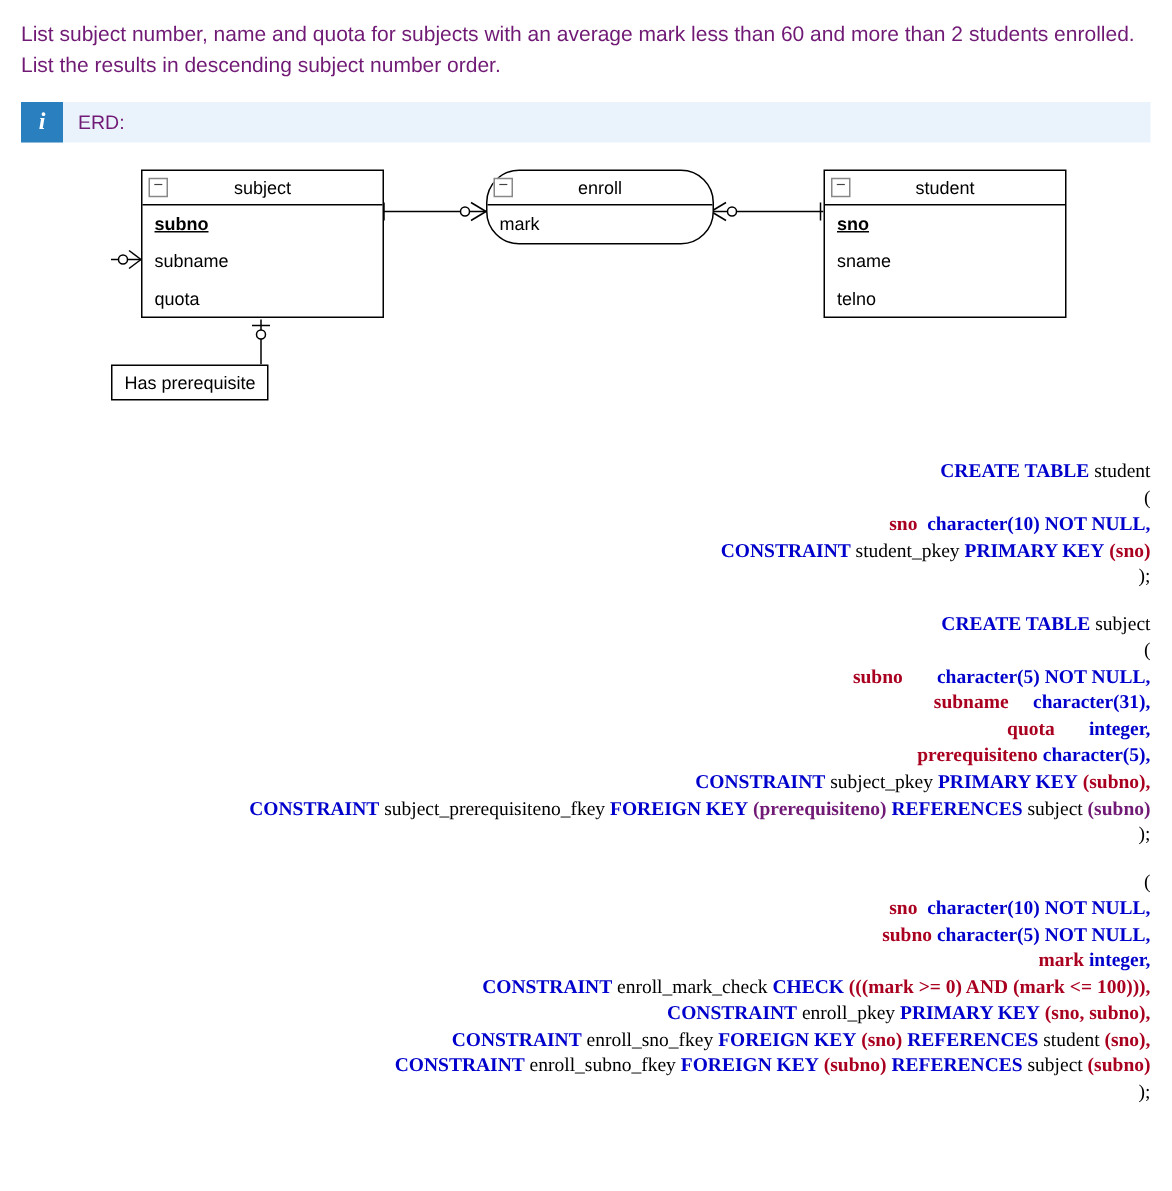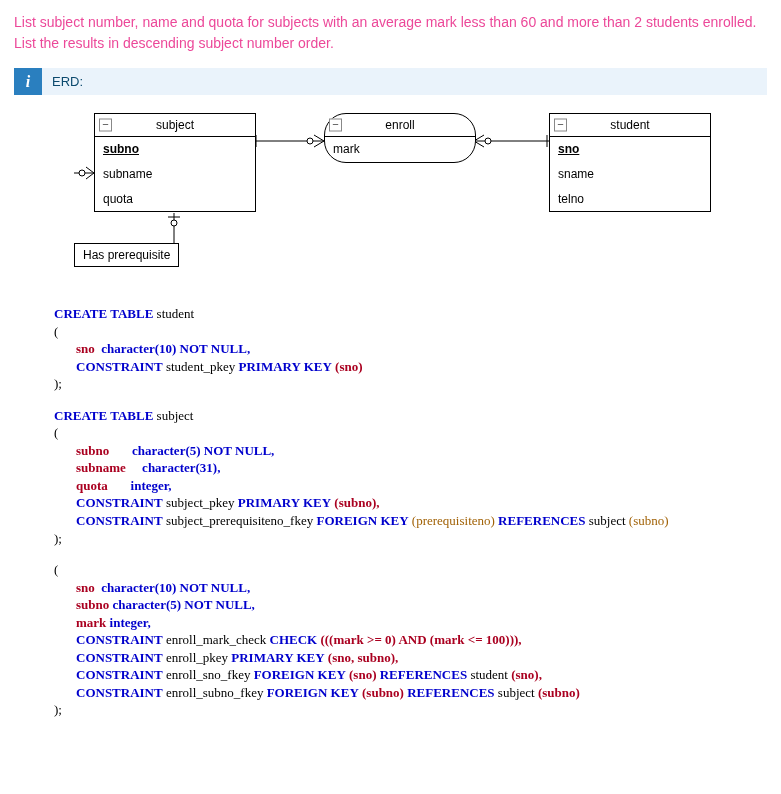--- a/index.html
+++ b/index.html
@@ -6,21 +6,21 @@
     margin: 0;
     padding: 12px 14px;
     font-family: Arial, Helvetica, sans-serif;
     font-size: 14px;
     color: #555;
     width: 781px;
     box-sizing: border-box;
     background: #fff;
   }
   .question {
-    color: #ec4899;
+    color: #701a75;
     line-height: 1.5;
     margin-bottom: 14px;
   }
   .info-banner {
     display: flex;
     align-items: stretch;
     background: #eaf3fb;
     margin-bottom: 18px;
   }
   .info-i {
@@ -30,21 +30,21 @@
     display: flex;
     align-items: center;
     justify-content: center;
     font-family: Georgia, serif;
     font-style: italic;
     font-size: 16px;
     font-weight: bold;
   }
   .info-text {
     padding: 6px 10px;
-    color: #0c4a6e;
+    color: #701a75;
     font-size: 13px;
   }
   .erd-wrap {
     margin: 8px 0 22px 60px;
     position: relative;
     height: 170px;
     font-size: 12px;
     color: #000;
   }
   .entity {
@@ -99,26 +99,27 @@
     position: absolute;
     left: 0;
     top: 0;
     pointer-events: none;
   }
   .ddl {
     margin-left: 40px;
     font-family: "Times New Roman", Times, serif;
     font-size: 13px;
     line-height: 1.35;
+    text-align: right;
   }
   .ddl .block { margin-bottom: 14px; }
   .ddl .indent { padding-left: 22px; }
   .kw-blue   { color: #0000cc; font-weight: bold; }
   .kw-red    { color: #aa0020; font-weight: bold; }
-  .kw-green  { color: #a16207; font-weight: normal; margin-top: 12px; }
+  .kw-green  { color: #701a75; font-weight: bold; margin-top: 12px; }
   .kw-black  { color: #000; }
 </style>
 </head>
 <body>
 
 <div class="question">List subject number, name and quota for subjects with an average mark less than 60 and more than 2 students enrolled. List the results in descending subject number order.</div>
 
 <div class="info-banner">
   <div class="info-i">i</div>
   <div class="info-text">ERD:</div>
@@ -196,20 +197,21 @@
     <div class="indent"><span class="kw-blue">CONSTRAINT</span> <span class="kw-black">student_pkey</span> <span class="kw-blue">PRIMARY KEY</span> <span class="kw-red">(sno)</span></div>
     <div class="kw-black">);</div>
   </div>
 
   <div class="block">
     <div><span class="kw-blue">CREATE TABLE</span> <span class="kw-black">subject</span></div>
     <div class="kw-black">(</div>
     <div class="indent"><span class="kw-red">subno</span>&nbsp;&nbsp;&nbsp;&nbsp;&nbsp;&nbsp;&nbsp;<span class="kw-blue">character(5) NOT NULL,</span></div>
     <div class="indent"><span class="kw-red">subname</span>&nbsp;&nbsp;&nbsp;&nbsp;&nbsp;<span class="kw-blue">character(31),</span></div>
     <div class="indent"><span class="kw-red">quota</span>&nbsp;&nbsp;&nbsp;&nbsp;&nbsp;&nbsp;&nbsp;<span class="kw-blue">integer,</span></div>
+    <div class="indent"><span class="kw-red">prerequisiteno</span> <span class="kw-blue">character(5),</span></div>
     <div class="indent"><span class="kw-blue">CONSTRAINT</span> <span class="kw-black">subject_pkey</span> <span class="kw-blue">PRIMARY KEY</span> <span class="kw-red">(subno),</span></div>
     <div class="indent"><span class="kw-blue">CONSTRAINT</span> <span class="kw-black">subject_prerequisiteno_fkey</span> <span class="kw-blue">FOREIGN KEY</span> <span class="kw-green">(prerequisiteno)</span> <span class="kw-blue">REFERENCES</span> <span class="kw-black">subject</span> <span class="kw-green">(subno)</span></div>
     <div class="kw-black">);</div>
   </div>
 
   <div class="block">
     <div class="kw-black">(</div>
     <div class="indent"><span class="kw-red">sno</span>&nbsp;&nbsp;<span class="kw-blue">character(10) NOT NULL,</span></div>
     <div class="indent"><span class="kw-red">subno</span> <span class="kw-blue">character(5)  NOT NULL,</span></div>
     <div class="indent"><span class="kw-red">mark</span> <span class="kw-blue">integer,</span></div>

